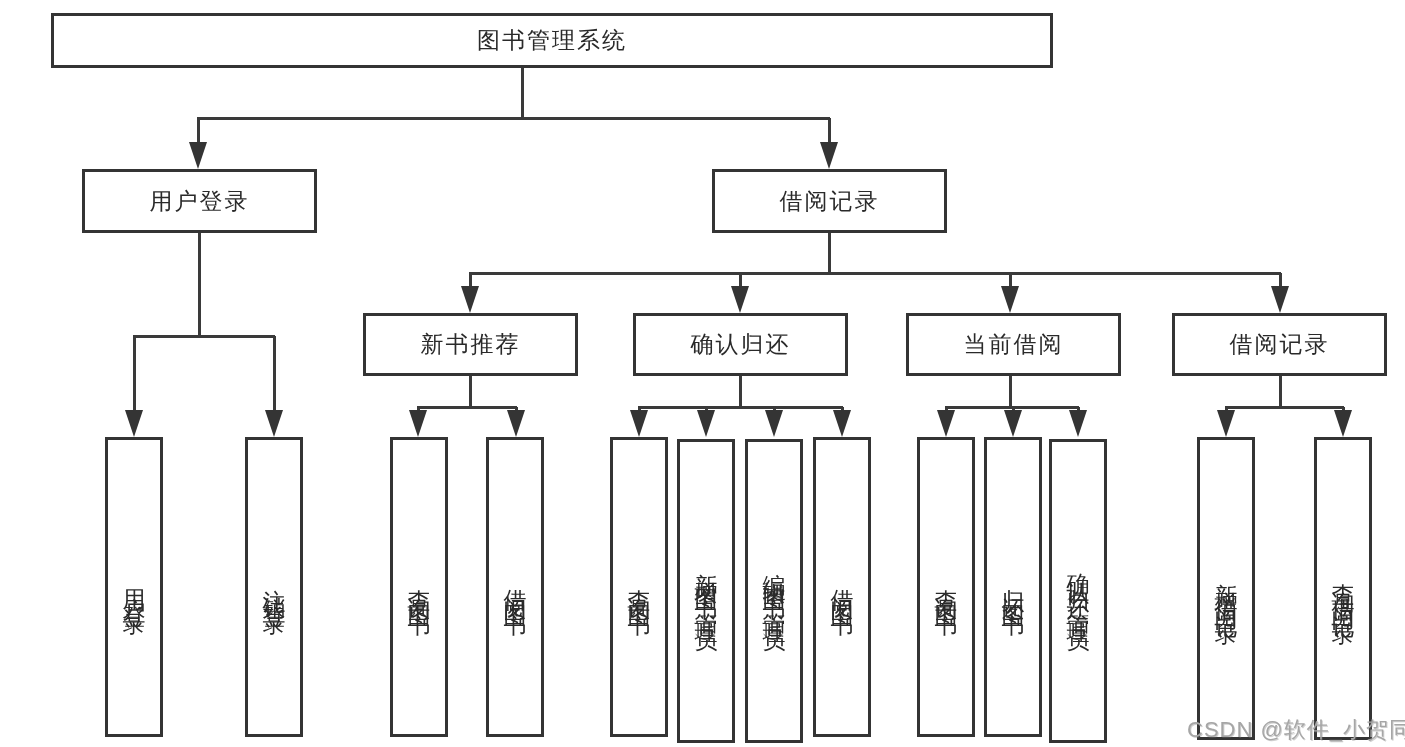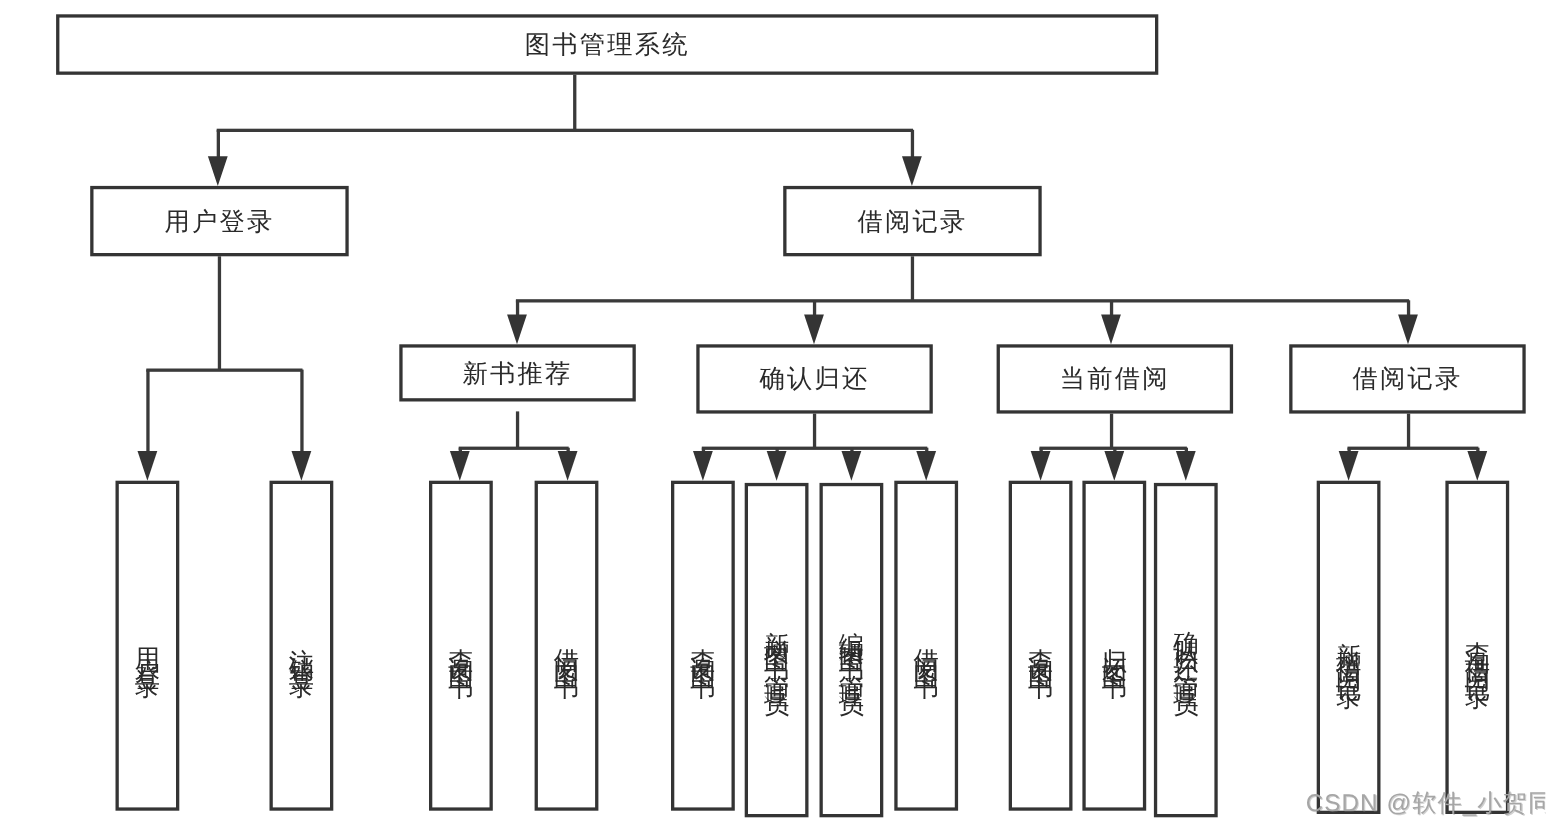--- a/index.html
+++ b/index.html
@@ -103,21 +103,21 @@
     <span>图书管理系统</span>
   </div>
 
   <div class="box" style="left:82px; top:169px; width:235px; height:64px;">
     <span>用户登录</span>
   </div>
   <div class="box" style="left:712px; top:169px; width:235px; height:64px;">
     <span>借阅记录</span>
   </div>
 
-  <div class="box" style="left:363px; top:313px; width:215px; height:52px;">
+  <div class="box" style="left:363px; top:313px; width:215px; height:63px;">
     <span>新书推荐</span>
   </div>
   <div class="box" style="left:633px; top:313px; width:215px; height:63px;">
     <span>确认归还</span>
   </div>
   <div class="box" style="left:906px; top:313px; width:215px; height:63px;">
     <span>当前借阅</span>
   </div>
   <div class="box" style="left:1172px; top:313px; width:215px; height:63px;">
     <span>借阅记录</span>

